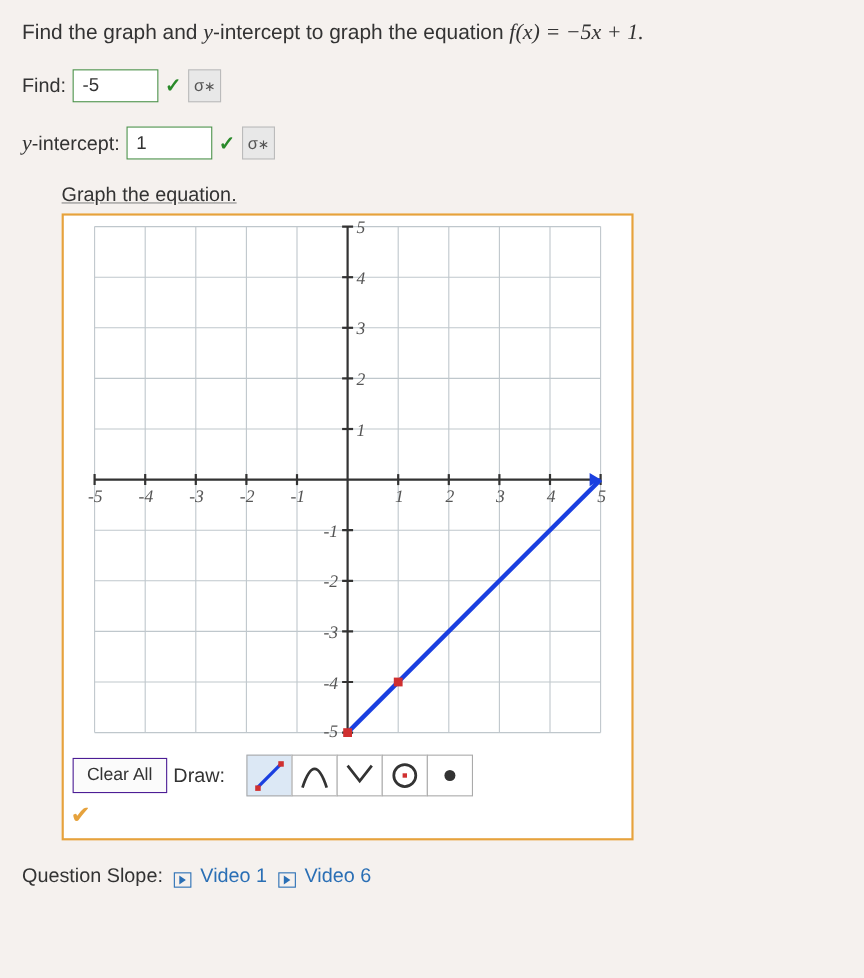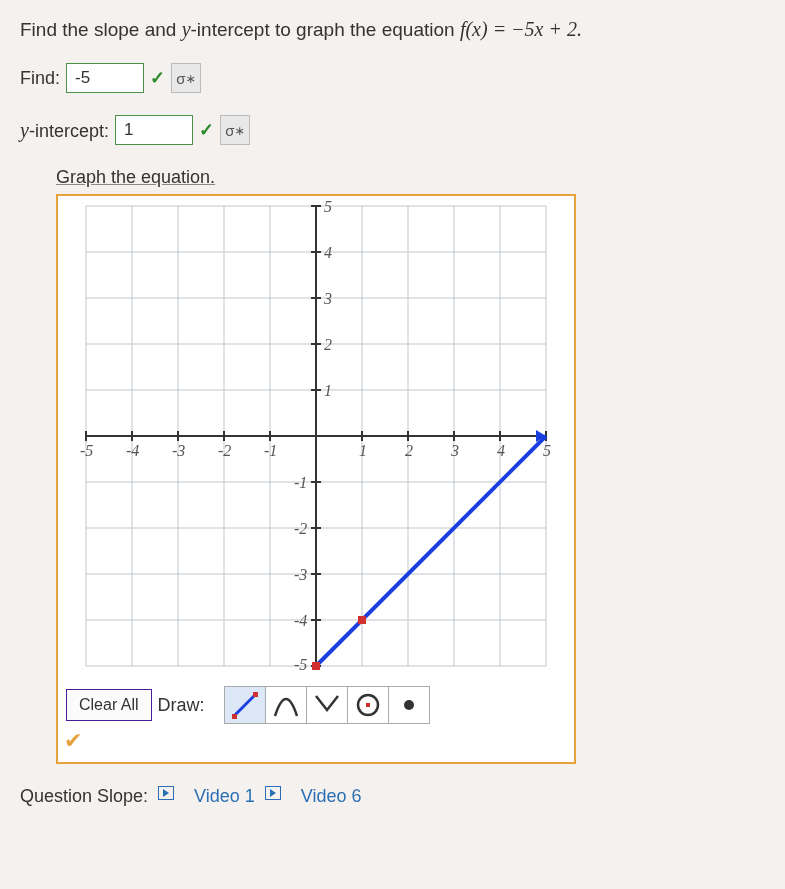--- a/index.html
+++ b/index.html
@@ -64,36 +64,36 @@
     border: 1px solid #aaa;
     width: 42px; height: 38px;
     display: flex; align-items: center; justify-content: center;
     background: #fff;
     cursor: pointer;
     margin-left: -1px;
   }
   .draw-tool.selected { background: #dce8f5; }
   .small-check { color: #e6a23c; font-size: 22px; margin: 4px 0 0 6px; }
   .help-row { margin-top: 22px; font-size: 18px; display: flex; align-items: center; gap: 10px; color: #333;}
-  .video-link { color: #2a6fb5; cursor: pointer; display: inline-flex; align-items: flex-start; gap: 20px;}
+  .video-link { color: #2a6fb5; cursor: pointer; display: inline-flex; align-items: flex-end; gap: 8px;}
   .play-box { border: 1px solid #2a6fb5; width: 16px; height: 14px; display: inline-flex; align-items:center; justify-content:center;}
   .play-tri {
     width: 0; height: 0;
     border-left: 6px solid #2a6fb5;
     border-top: 4px solid transparent;
     border-bottom: 4px solid transparent;
   }
   svg text { font-family: 'Comic Sans MS', cursive; font-style: italic; fill: #555; font-size: 16px; }
 </style>
 </head>
 <body>
 
 <div class="question-text">
-  <span>Find the slope and </span><span class="eq">y</span><span>-intercept to graph the equation </span>
-  <span class="eq">f(x) = −5x + 2.</span>
+  <span>Find the graph and </span><span class="eq">y</span><span>-intercept to graph the equation </span>
+  <span class="eq">f(x) = −5x + 1.</span>
 </div>
 
 <div class="row">
   <span class="label">Find:</span>
   <input class="answer-box" value="-5" style="">
   <span class="check">✓</span>
   <div class="tool-btn">σ<sup>∗</sup></div>
 </div>
 
 <div class="row">

